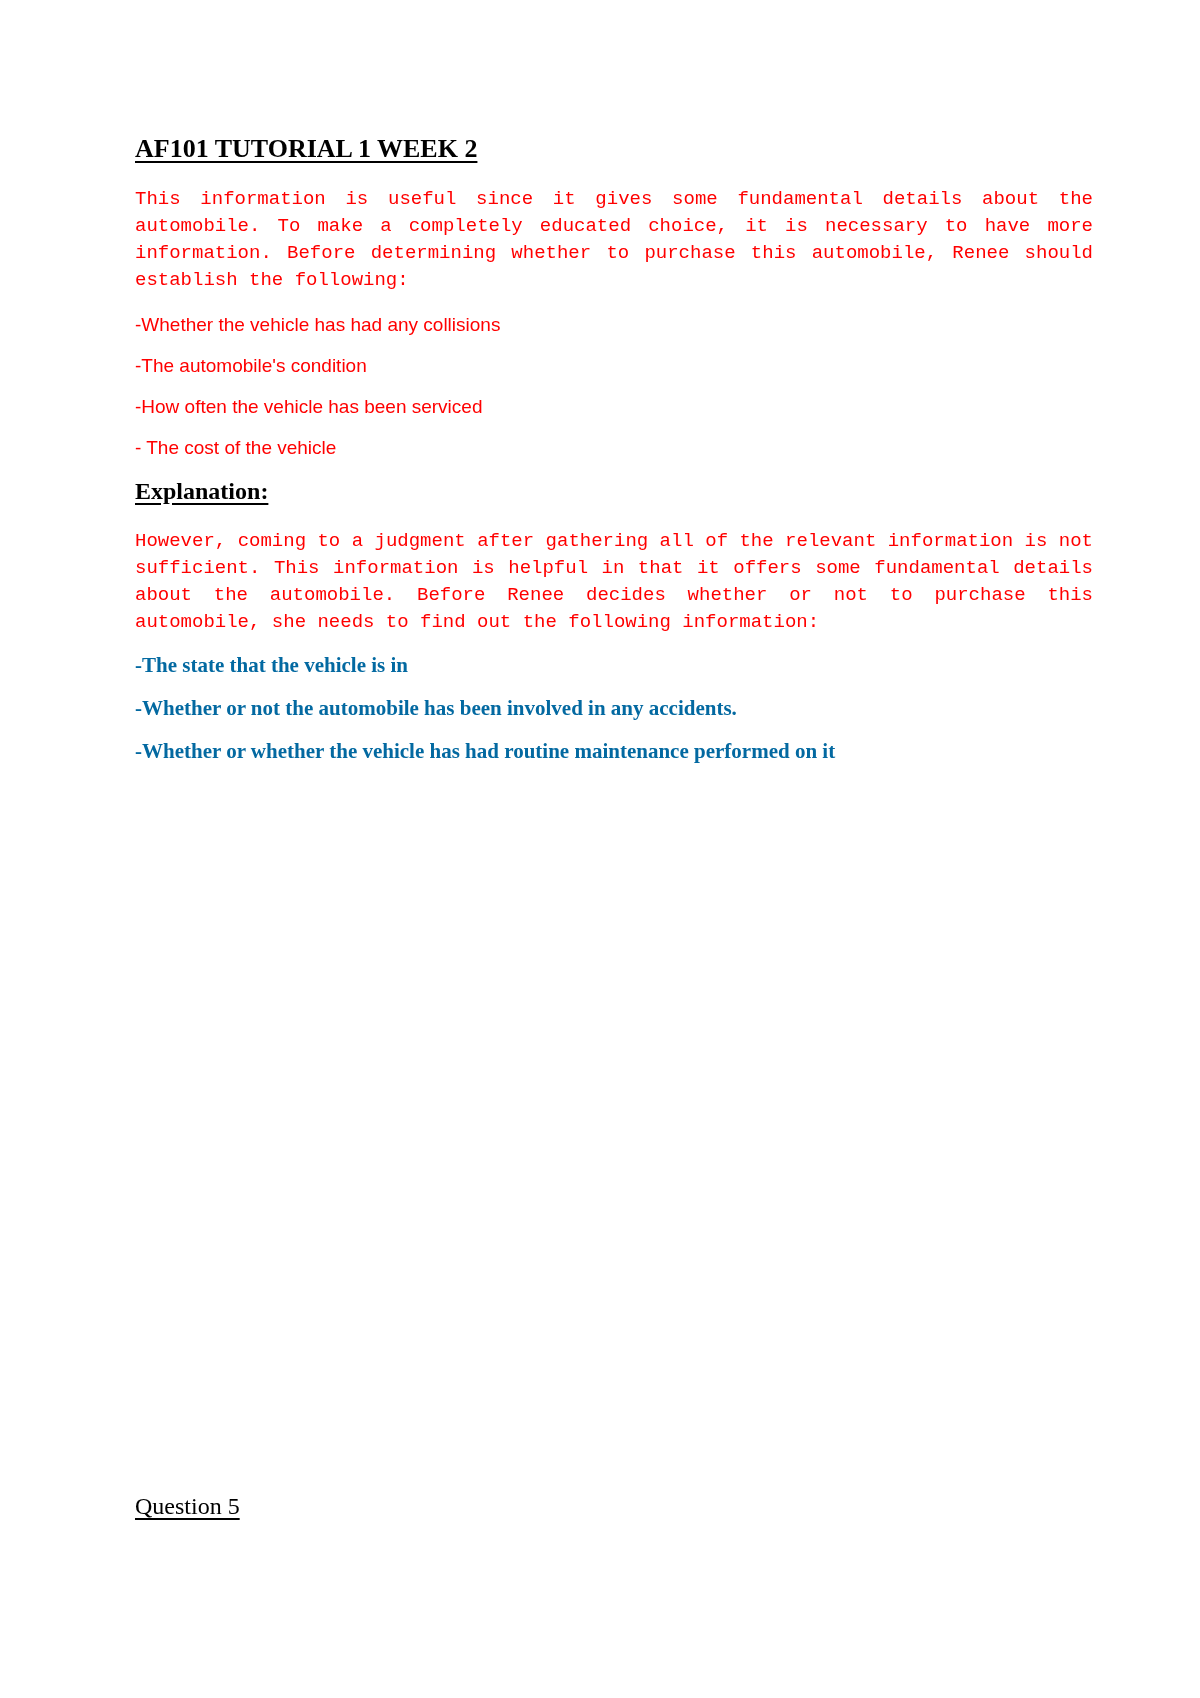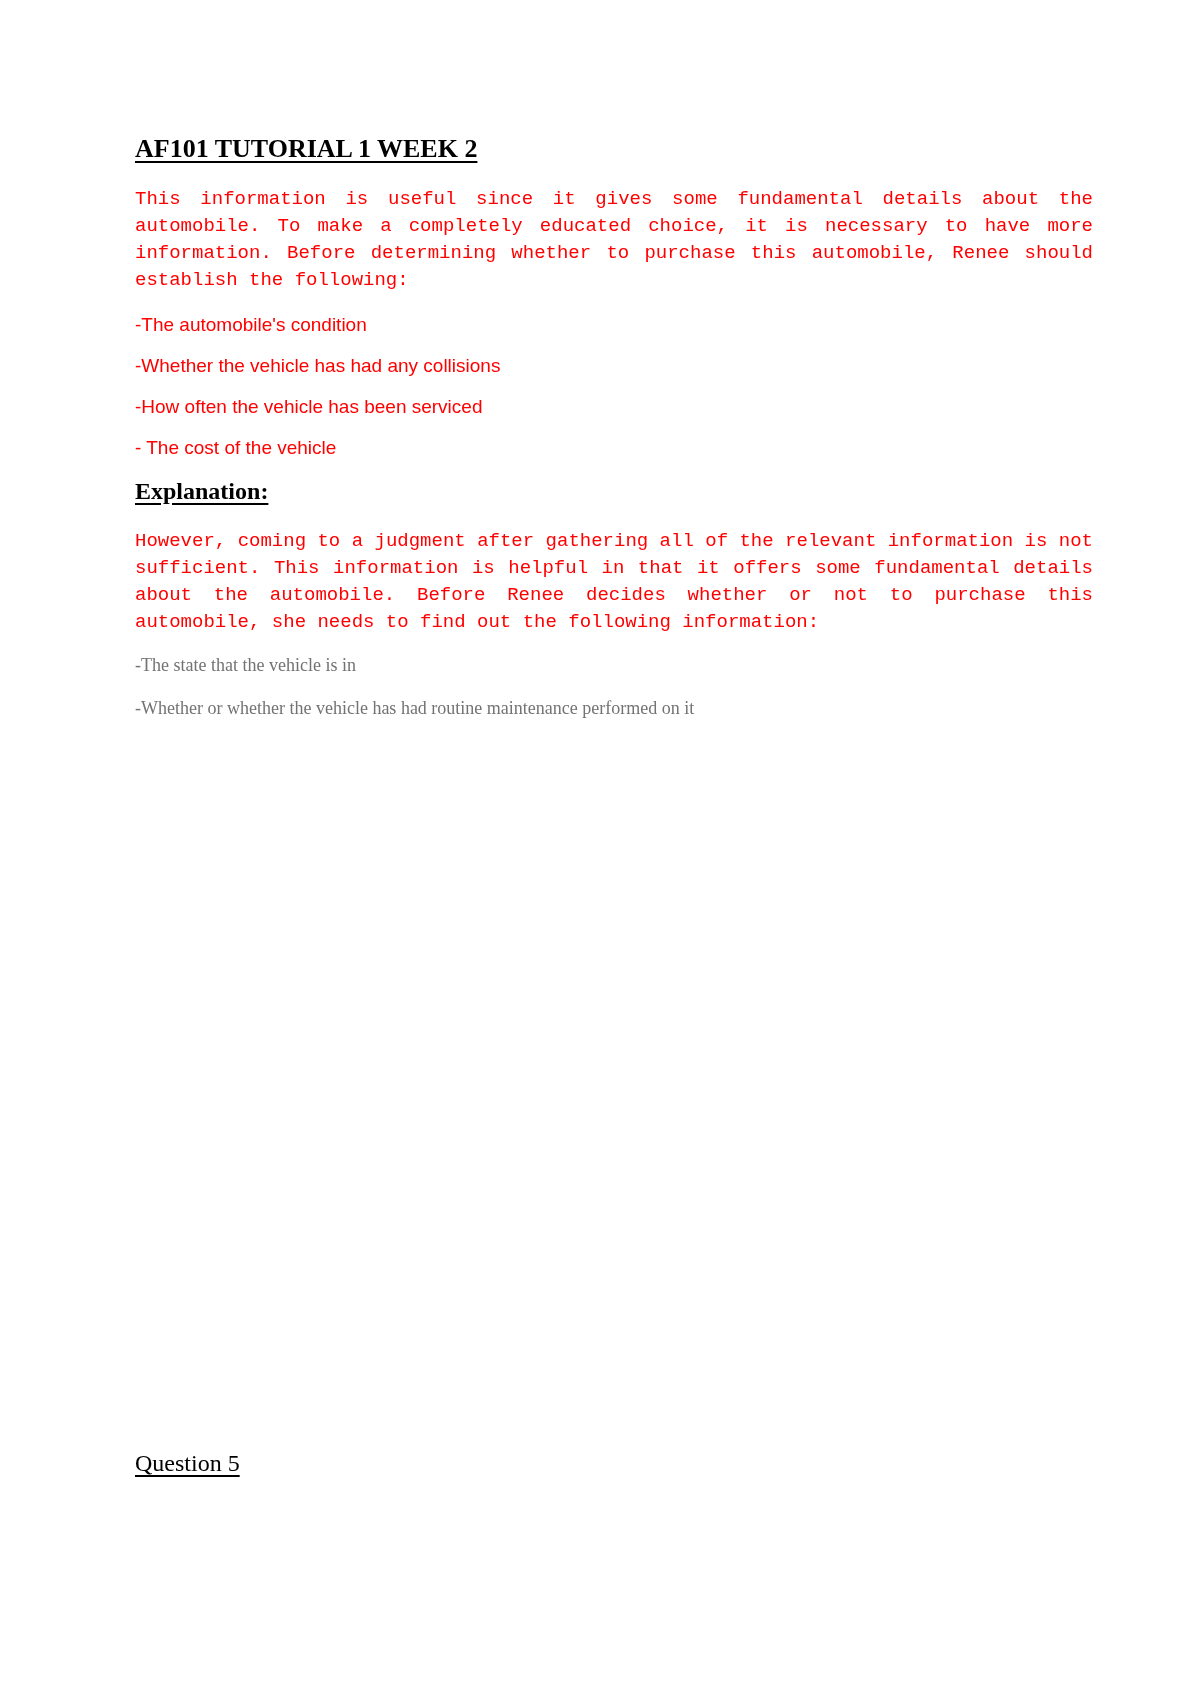--- a/index.html
+++ b/index.html
@@ -59,24 +59,25 @@
     font-weight: bold;
     line-height: 1.25;
     color: #000000;
     text-decoration: underline;
     text-decoration-thickness: 2px;
     text-underline-offset: 4px;
     margin: 3px 0 22px 0;
   }
   .red-item-serif {
     font-family: "Liberation Serif", "DejaVu Serif", serif;
-    font-size: 18px;
+    font-size: 21px;
     line-height: 27px;
-    color: #737373;
+    color: #0369a1;
     margin: 0 0 16px 0;
+    font-weight: bold;
   }
   .explanation-body {
     margin-top: 8px;
     margin-bottom: 16px;
   }
   .question-heading {
     font-family: "Liberation Serif", "DejaVu Serif", serif;
     font-size: 24px;
     font-weight: normal;
     line-height: 1.25;
@@ -90,27 +91,28 @@
 </head>
 <body>
 
 <div class="page">
 
   <h1 class="doc-title">AF101 TUTORIAL 1 WEEK 2</h1>
 
 
   <p class="red-paragraph">This information is useful since it gives some fundamental details about the automobile. To make a completely educated choice, it is necessary to have more information. Before determining whether to purchase this automobile, Renee should establish the following:</p>
 
+  <div class="red-item-sans">-Whether the vehicle has had any collisions</div>
   <div class="red-item-sans">-The automobile's condition</div>
-  <div class="red-item-sans">-Whether the vehicle has had any collisions</div>
   <div class="red-item-sans">-How often the vehicle has been serviced</div>
   <div class="red-item-sans">- The cost of the vehicle</div>
 
   <h3 class="section-heading">Explanation:</h3>
 
   <p class="red-paragraph explanation-body">However, coming to a judgment after gathering all of the relevant information is not sufficient. This information is helpful in that it offers some fundamental details about the automobile. Before Renee decides whether or not to purchase this automobile, she needs to find out the following information:</p>
 
   <div class="red-item-serif">-The state that the vehicle is in</div>
+  <div class="red-item-serif">-Whether or not the automobile has been involved in any accidents.</div>
   <div class="red-item-serif">-Whether or whether the vehicle has had routine maintenance performed on it</div>
 
   <h3 class="question-heading">Question 5</h3>
 
 </div>
 
 </body></html>

